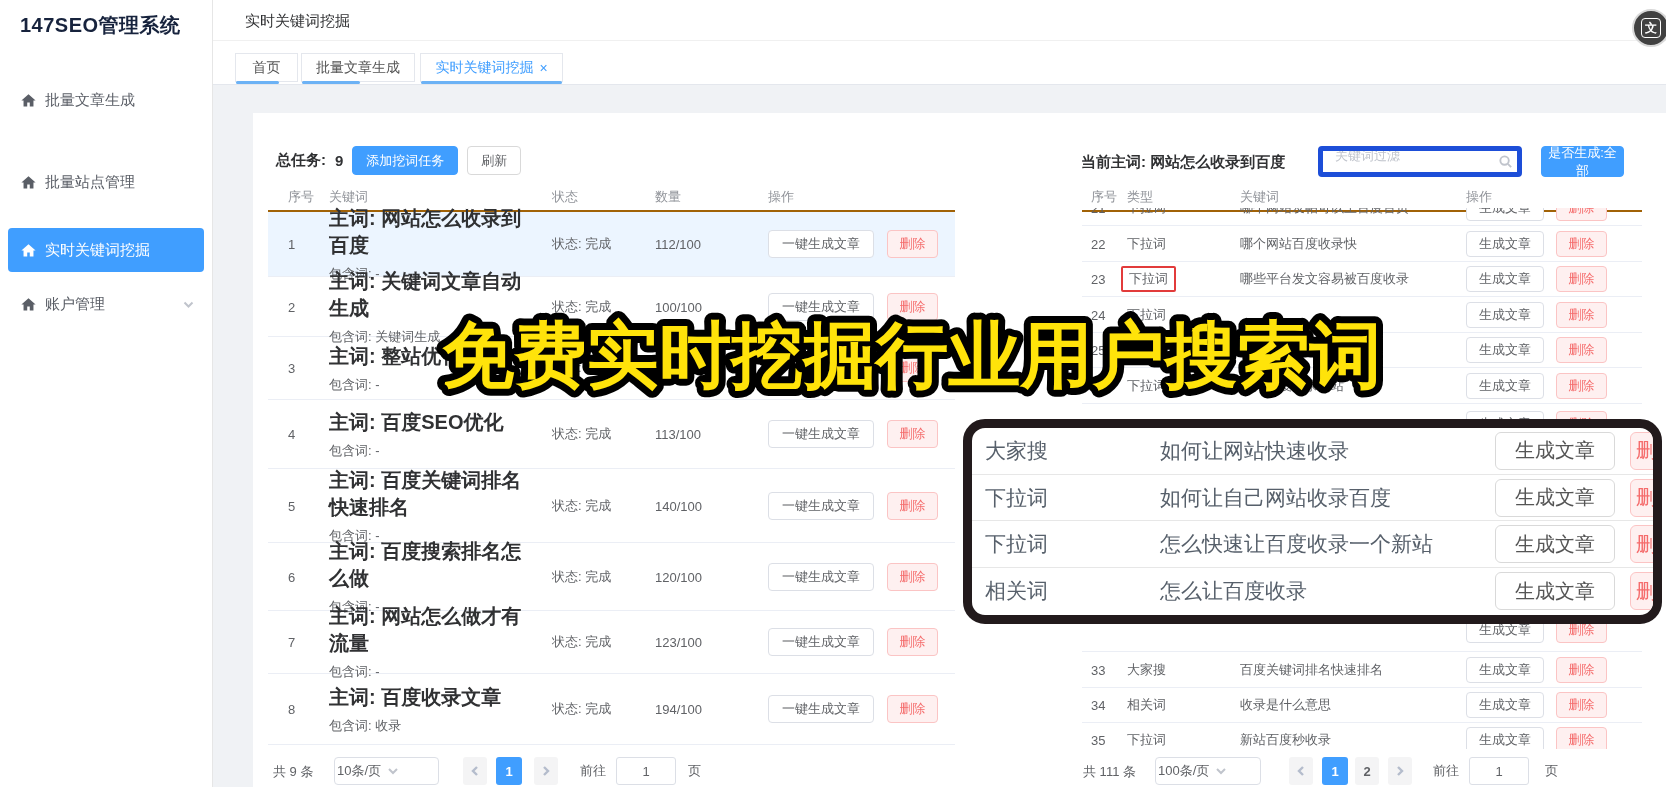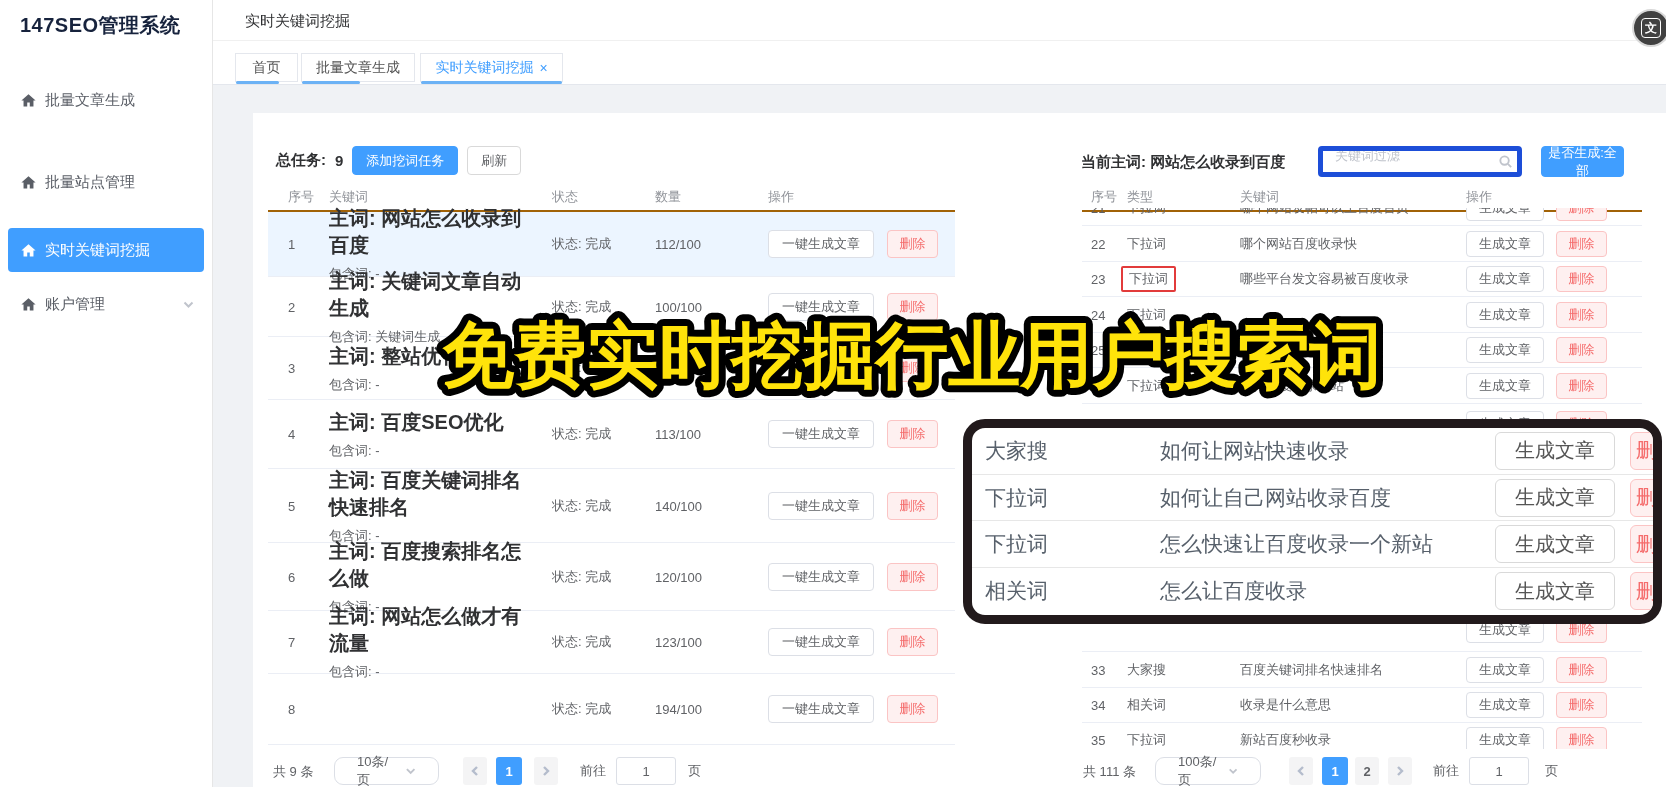--- a/index.html
+++ b/index.html
@@ -74,21 +74,21 @@
   .rt-row .c-ty { left:45px; }
   .rt-row .c-ty.boxed { border:2px solid #e23b3b; padding:2px 6px; border-radius:2px; left:39px; }
   .rt-row .c-kw2 { left:158px; }
   .rt-row .gen { left:384px; width:78px; height:26px; }
   .rt-row .del { left:474px; width:51px; height:26px; }
 
   
   .pag { position:absolute; top:757px; height:28px; z-index:2; font-size:13px; color:#606266; }
   .pag > * { position:absolute; top:0; height:28px; display:flex; align-items:center; }
   .pag .ptotal { padding-top:1px; }
-  .dd { border:1px solid #dcdfe6; border-radius:9px; padding:0 22px; color:#606266; justify-content:flex-start; background:#fff; cursor:pointer; }
+  .dd { border:1px solid #dcdfe6; border-radius:4px; padding:0 2px; color:#606266; justify-content:flex-start; background:#fff; cursor:pointer; }
   .dd svg { width:12px; height:12px; stroke:#c0c4cc; fill:none; stroke-width:2; margin-left:6px; }
   .pbox { background:#f4f4f5; border-radius:3px; justify-content:center; color:#606266; cursor:pointer; font-weight:bold; }
   .pbox svg { width:12px; height:12px; stroke:#b4bccc; fill:none; stroke-width:2.4; }
   .pbox.on { background:#409eff; color:#fff; }
   .goto-input { border:1px solid #dcdfe6; border-radius:3px; text-align:center; font-size:13px; color:#606266; font-family:inherit; }
 
   
   #magbox { position:absolute; left:963px; top:419px; width:699px; height:205px; background:#fff; border:9px solid #221a1c; border-radius:22px; overflow:hidden; z-index:5; }
   .mag-row { position:relative; height:46.7px; border-bottom:1px solid #e7e7e7; }
   .mag-row:last-child { border-bottom:none; }
@@ -259,20 +259,24 @@
          <div class="kw-t">主词: 网站怎么做才有流量</div>
          <div class="kw-i">包含词: -</div>
        </div>
        <span class="c-st">状态: 完成</span>
        <span class="c-ct">123/100</span>
        <button class="rowbtn gen">一键生成文章</button>
        <button class="rowbtn del">删除</button>
      </div>
       <div class="lt-row " style="top:674px;height:71px">
        <span class="c-no">8</span>
+       <div class="c-kw">
+         <div class="kw-t">主词: 百度收录文章</div>
+         <div class="kw-i">包含词: 收录</div>
+       </div>
        <span class="c-st">状态: 完成</span>
        <span class="c-ct">194/100</span>
        <button class="rowbtn gen">一键生成文章</button>
        <button class="rowbtn del">删除</button>
      </div>
     </div>
 
   <div class="pag" id="lt-pag" style="left:268px; width:687px;">
     <span class="ptotal" style="left:5px">共 9 条</span>
     <div class="dd" style="left:66px; width:105px;">

